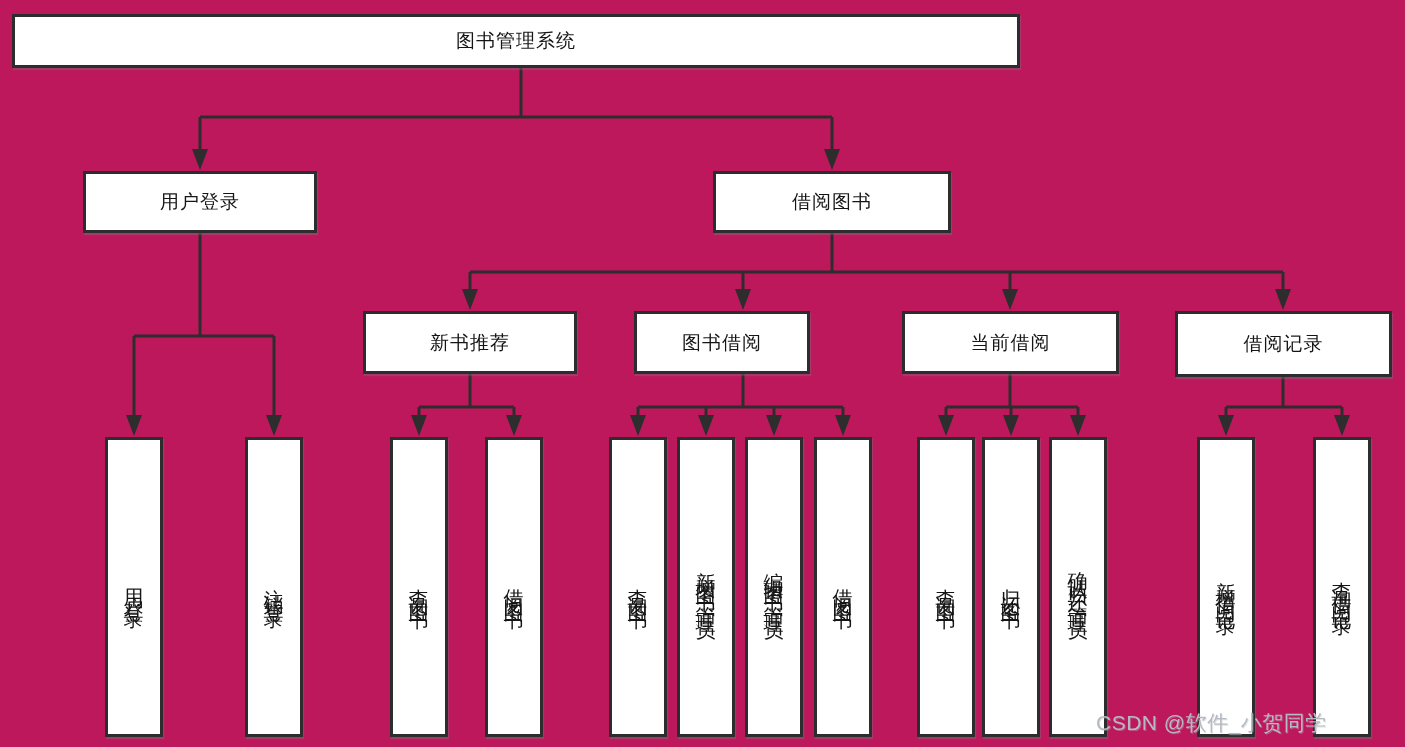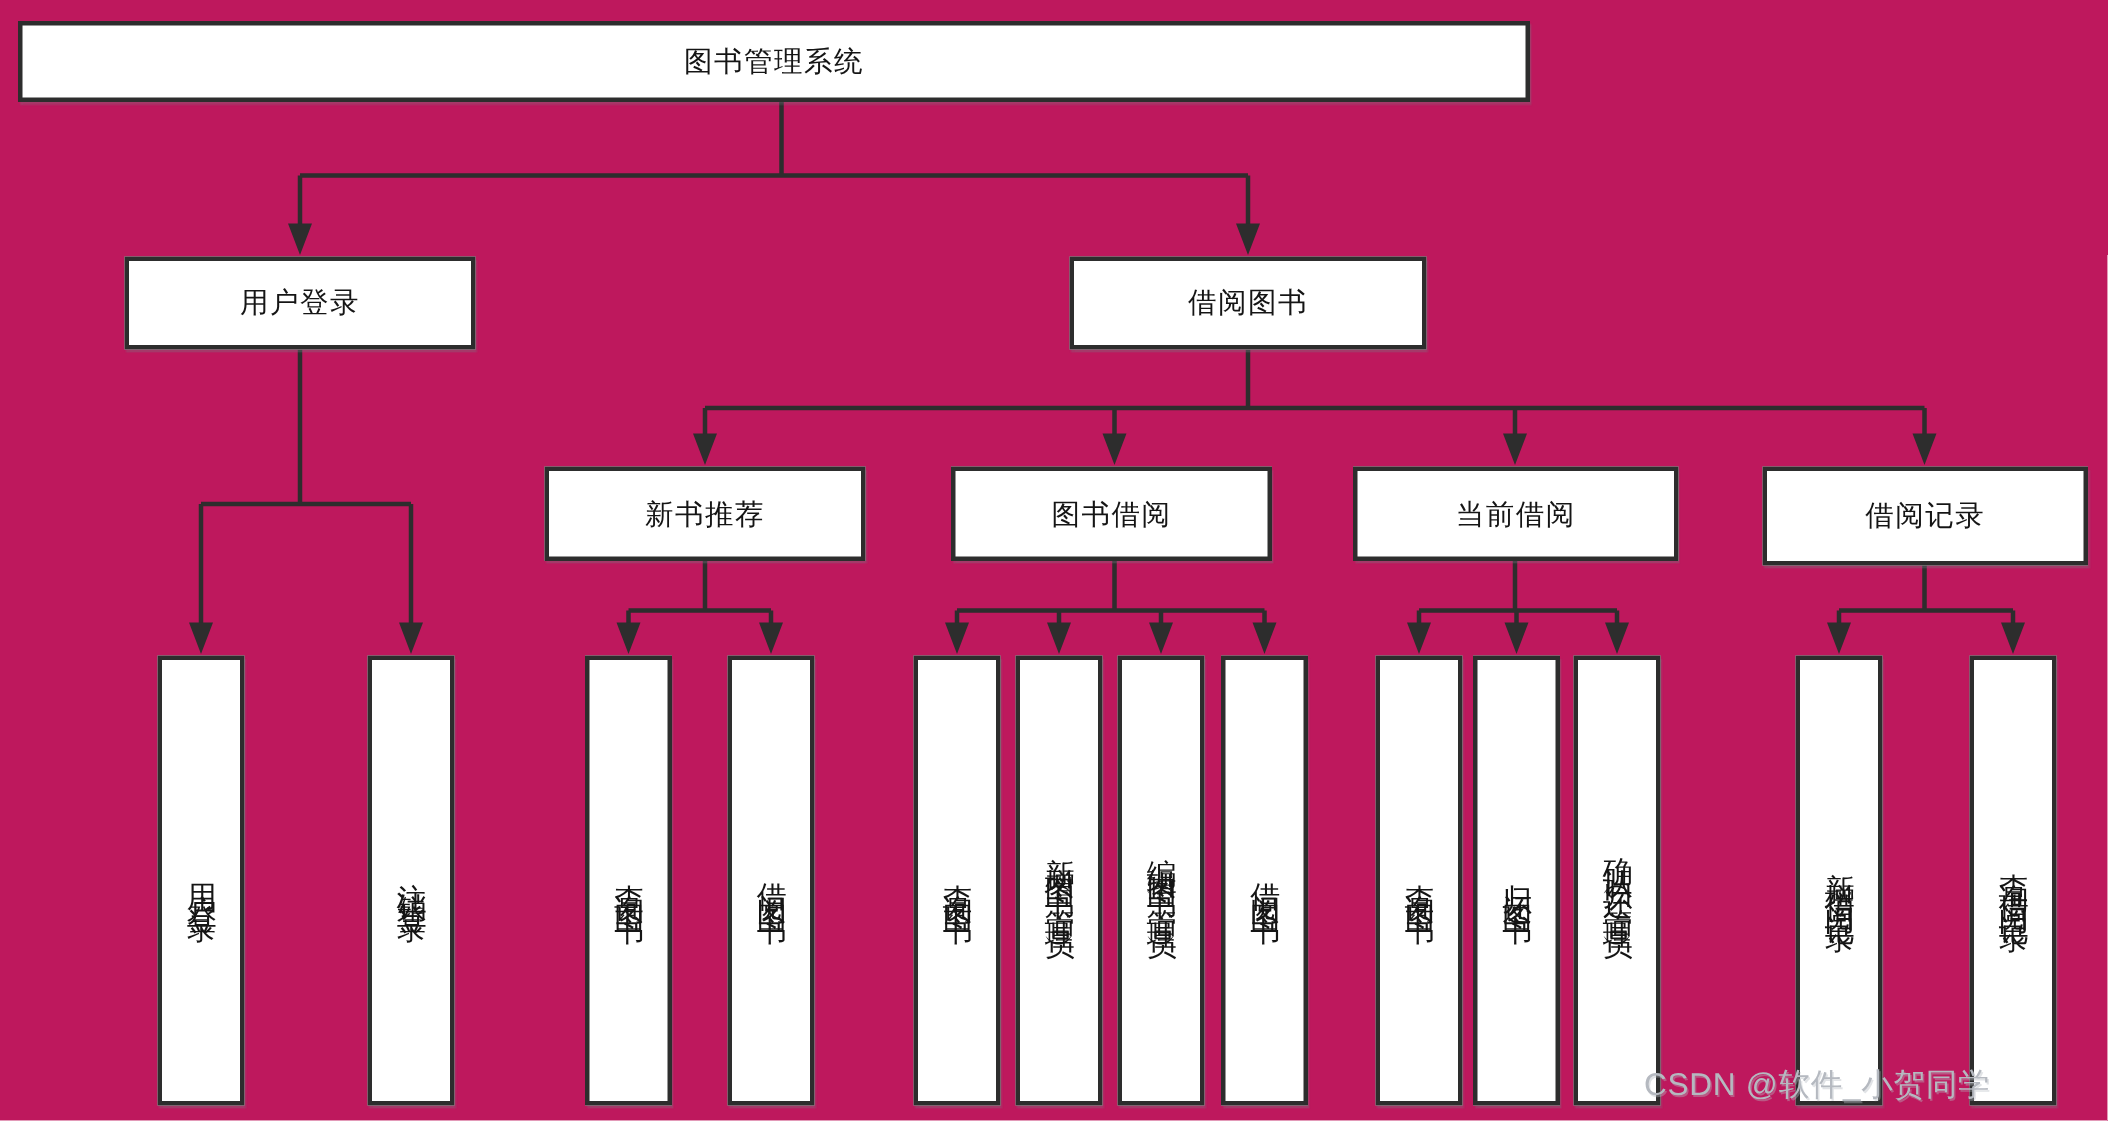--- a/index.html
+++ b/index.html
@@ -126,21 +126,21 @@
   <div class="box" style="left:83px; top:171px; width:234px; height:62px;">
     <span class="hlabel">用户登录</span>
   </div>
   <div class="box" style="left:713px; top:171px; width:238px; height:62px;">
     <span class="hlabel">借阅图书</span>
   </div>
 
   <div class="box" style="left:363px; top:311px; width:214px; height:63px;">
     <span class="hlabel">新书推荐</span>
   </div>
-  <div class="box" style="left:634px; top:311px; width:214px; height:63px;">
+  <div class="box" style="left:634px; top:311px; width:176px; height:63px;">
     <span class="hlabel">图书借阅</span>
   </div>
   <div class="box" style="left:902px; top:311px; width:217px; height:63px;">
     <span class="hlabel">当前借阅</span>
   </div>
   <div class="box" style="left:1175px; top:311px; width:217px; height:66px;">
     <span class="hlabel">借阅记录</span>
   </div>
 
   <div class="box" style="left:105px; top:437px; width:58px; height:300px;">

